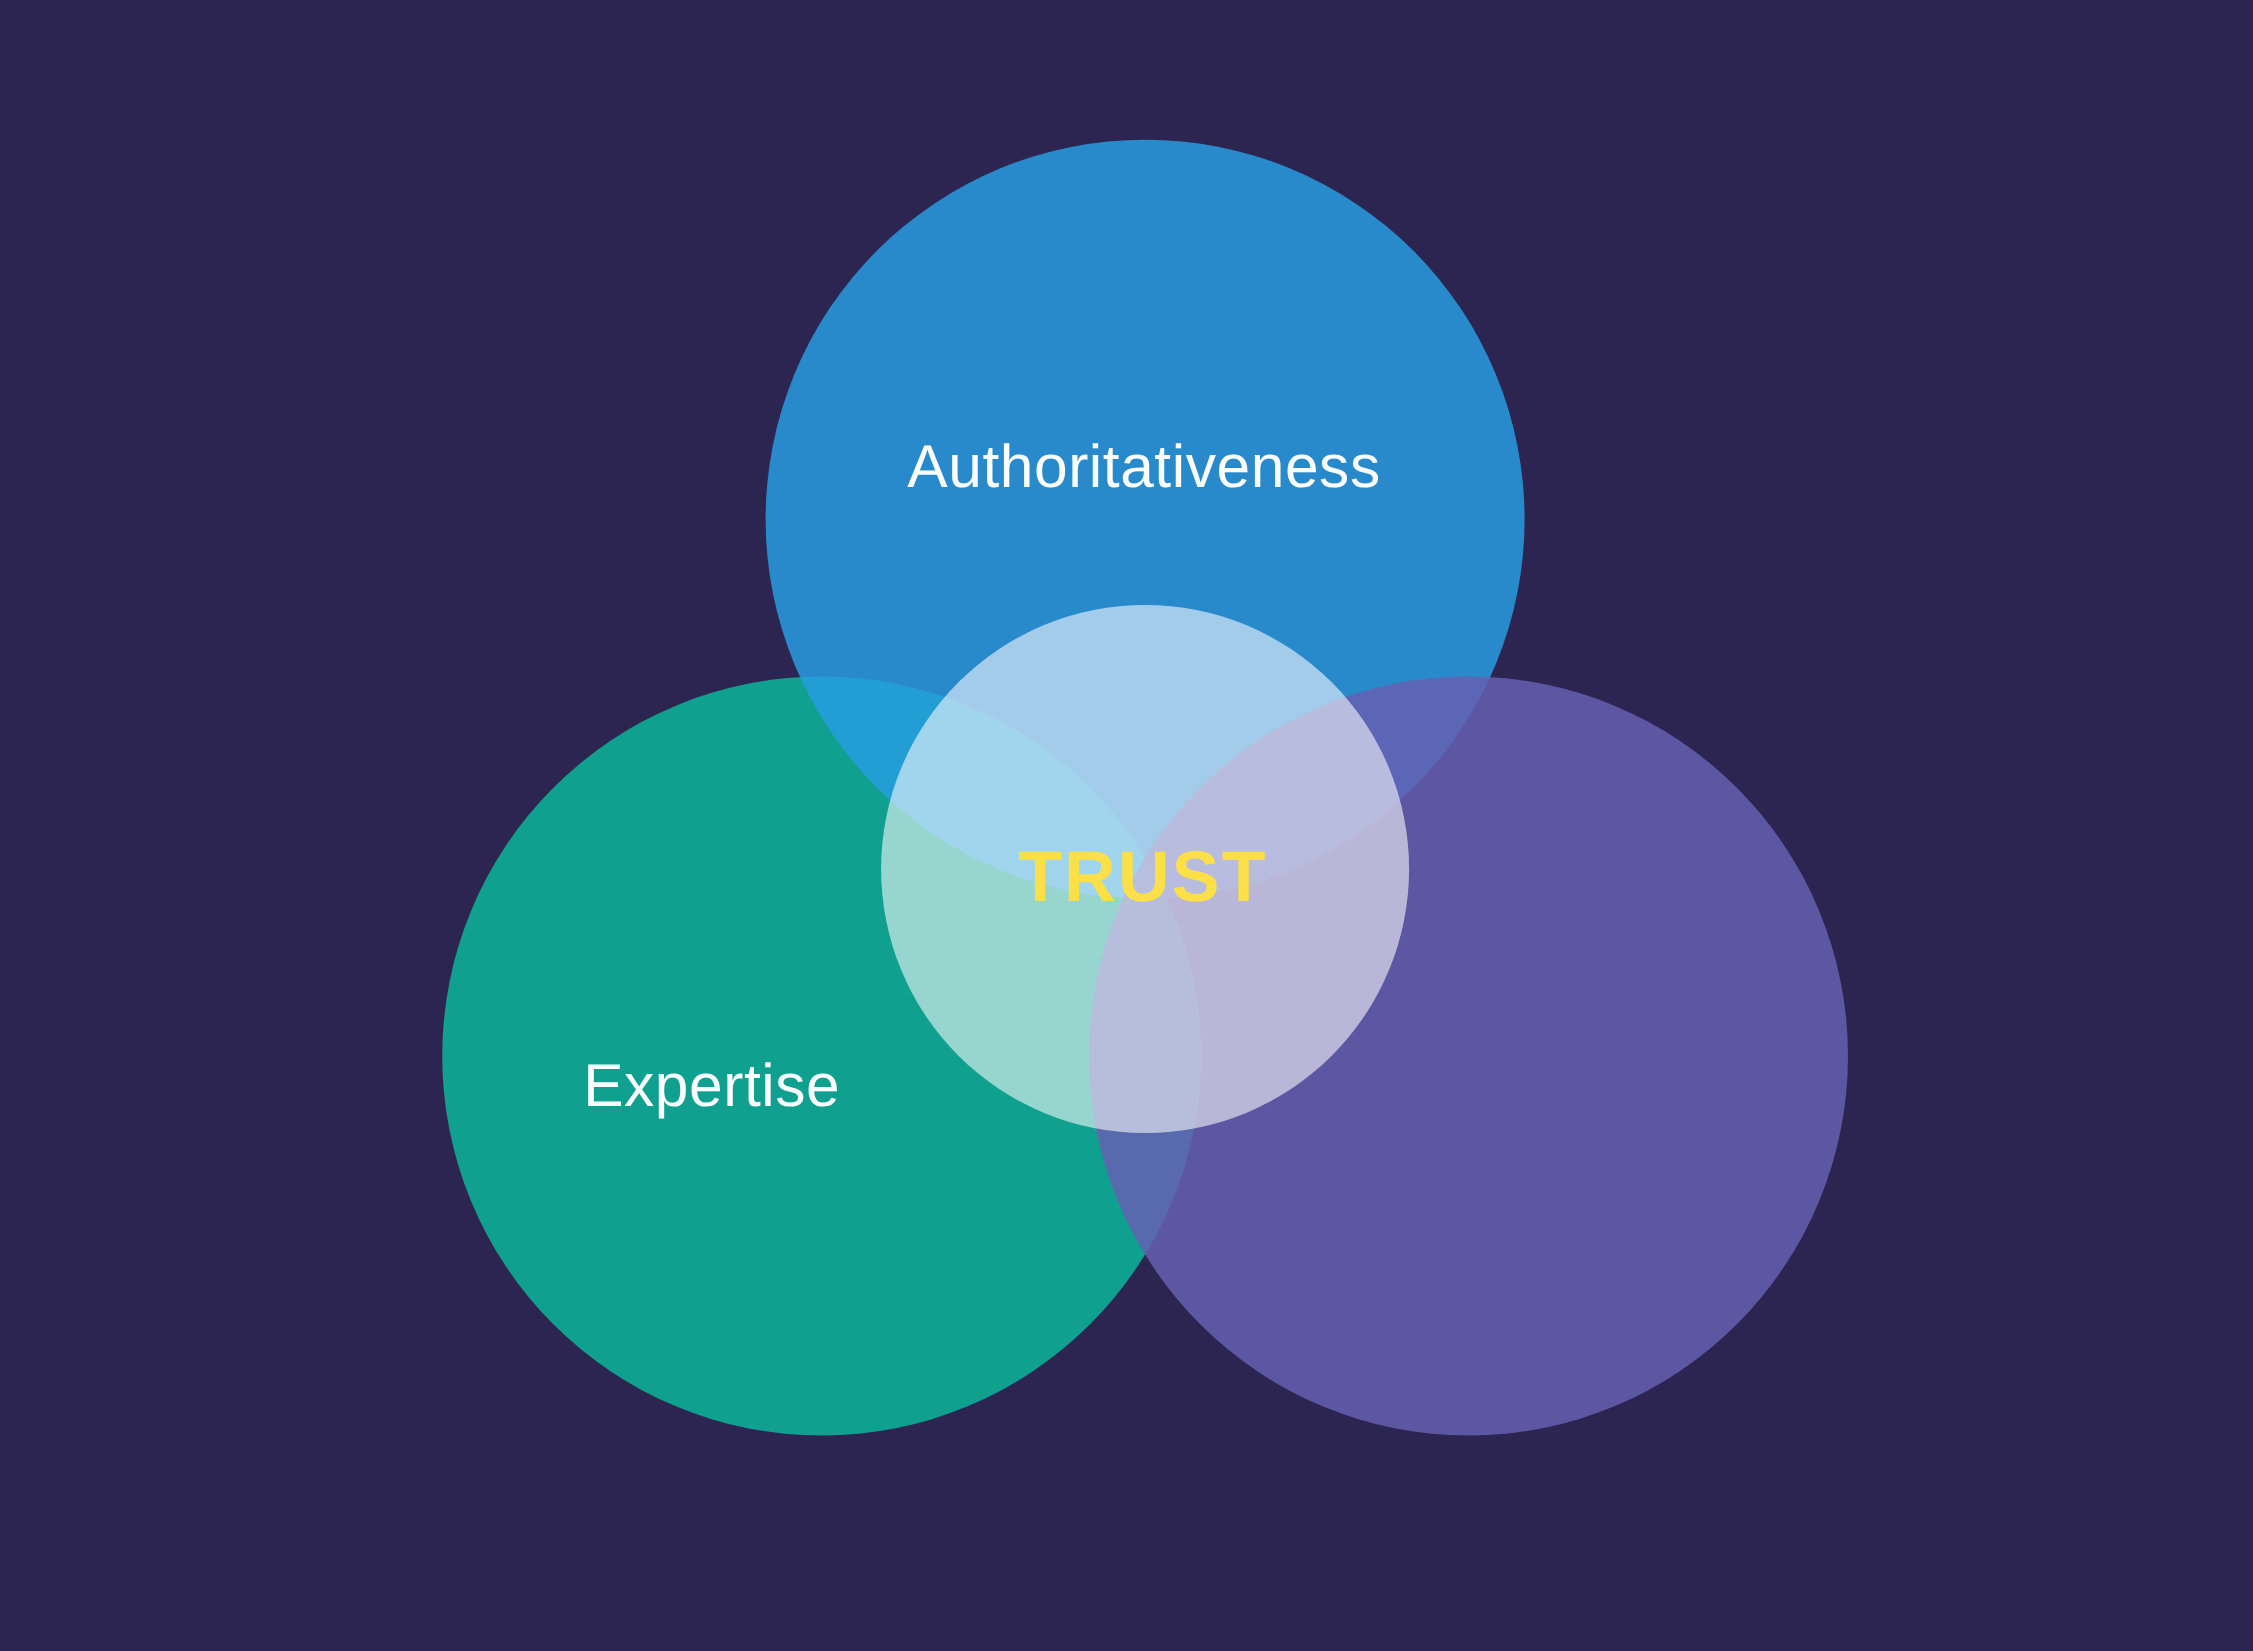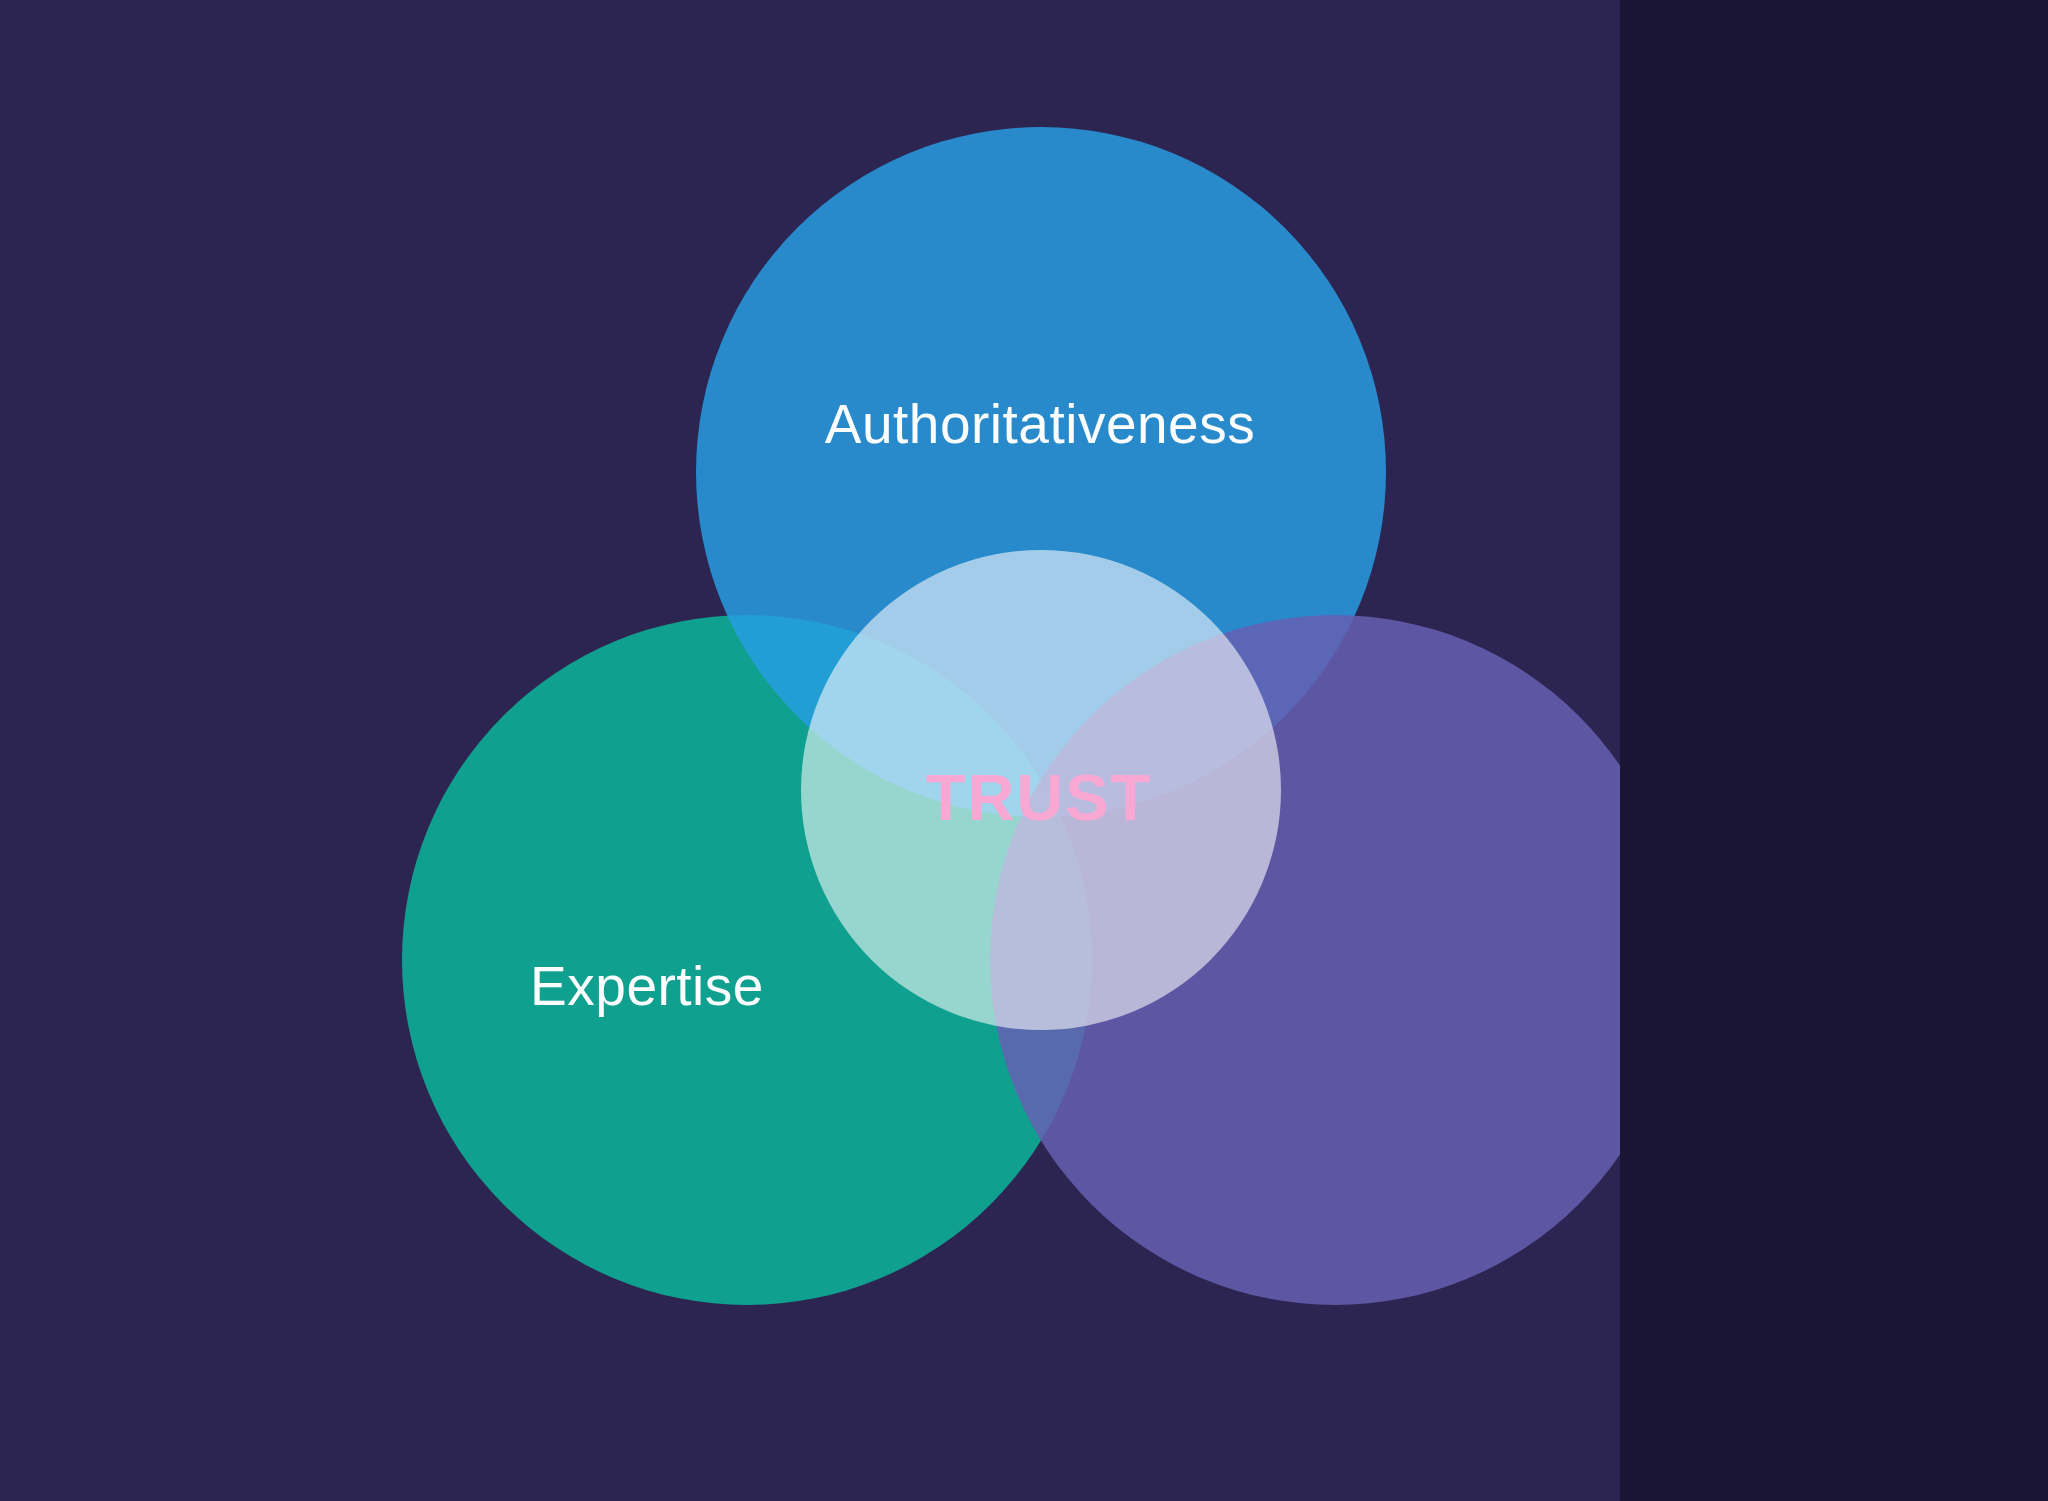--- a/index.html
+++ b/index.html
@@ -2,21 +2,21 @@
 <html><head>
 <meta charset="utf-8">
 <style>
   html, body {
     margin: 0;
     padding: 0;
     background: #1a1535;
   }
   .canvas {
     position: relative;
-    width: 1620px;
+    width: 2048px;
     height: 1501px;
     overflow: hidden;
     background: #2D2551;
     font-family: "Liberation Sans", sans-serif;
   }
   .circle {
     position: absolute;
     border-radius: 50%;
   }
   
@@ -53,21 +53,21 @@
     color: #FBFDFE;
     font-size: 55px;
     font-weight: 400;
     letter-spacing: 0.5px;
   }
   .label-authoritativeness { left: 1040px; top: 424px; }
   .label-expertise        { left: 647px;  top: 986px; }
   .label-experience       { left: 1393px; top: 986px; }
   .label-trust {
     left: 1039px; top: 797px;
-    color: #f9a8d4;
+    color: #fde047;
     font-size: 65px;
     font-weight: 700;
     letter-spacing: 2px;
   }
 </style>
 </head>
 <body>
 
 <div class="canvas">
 

